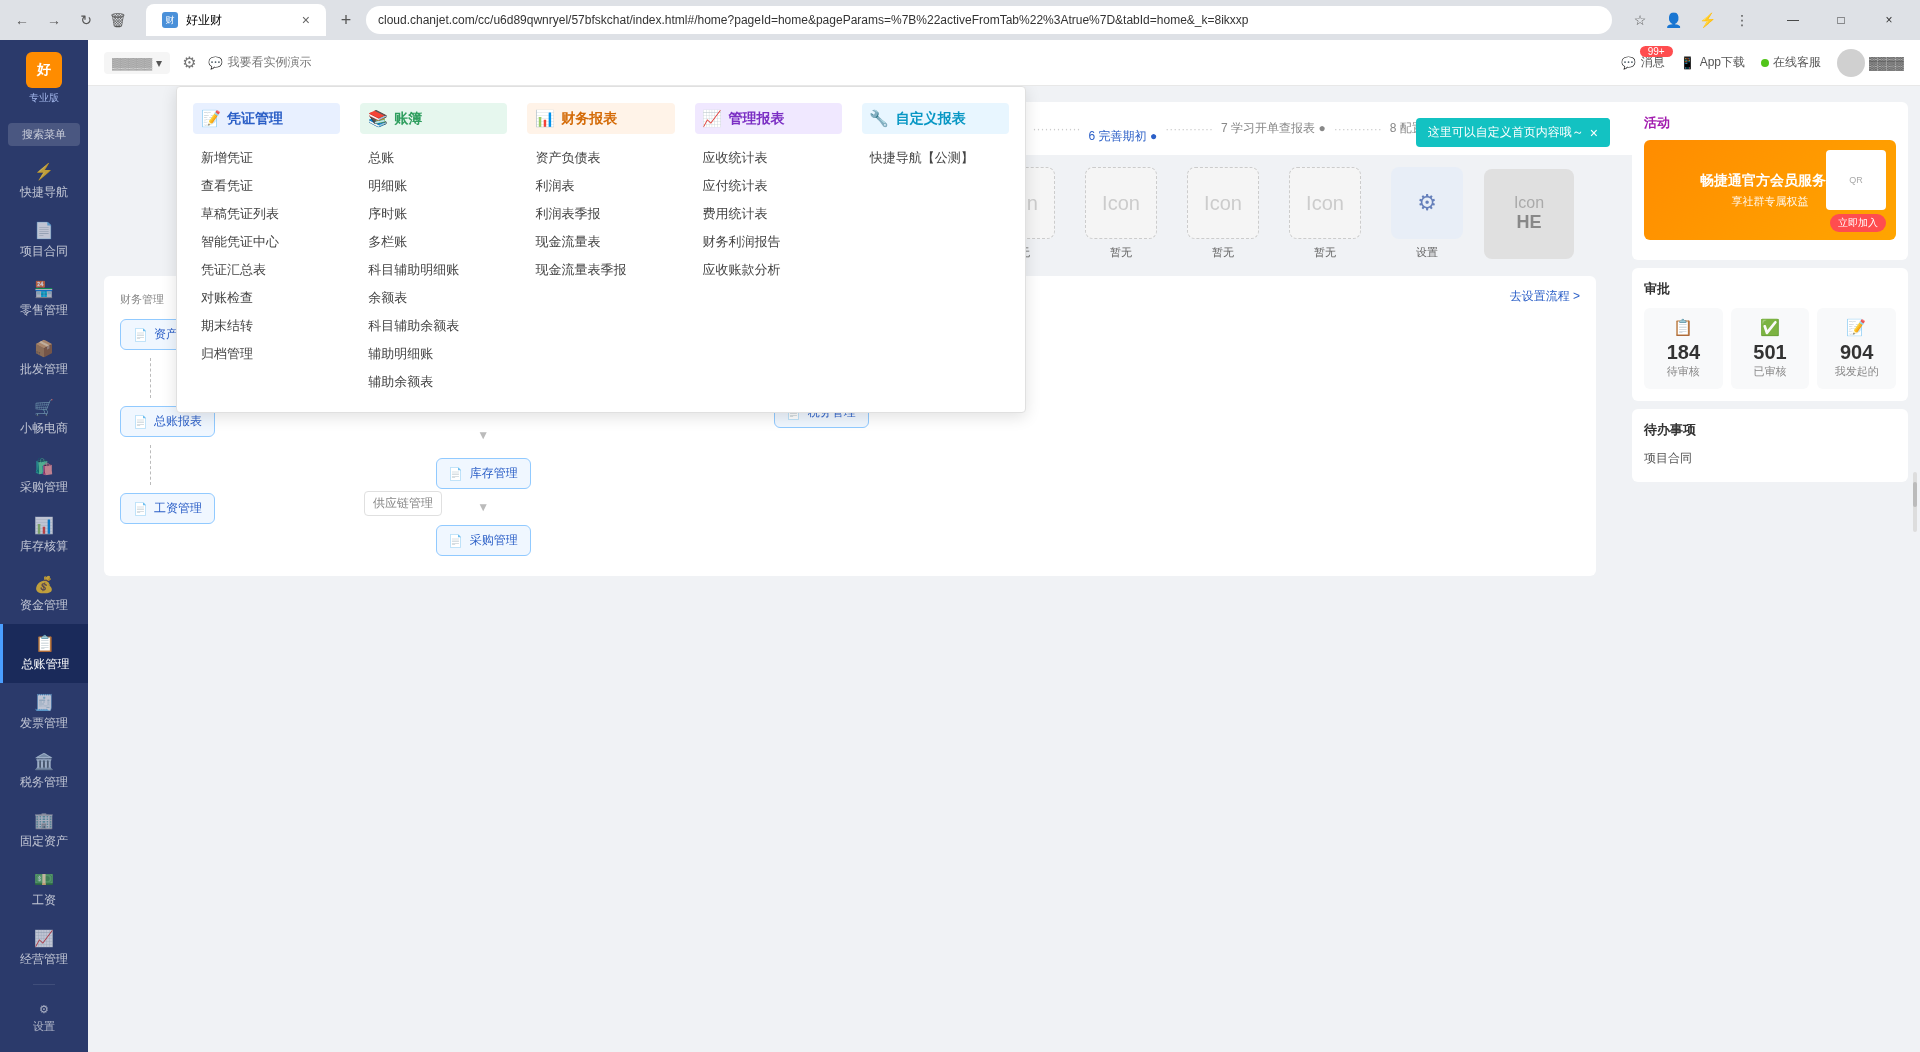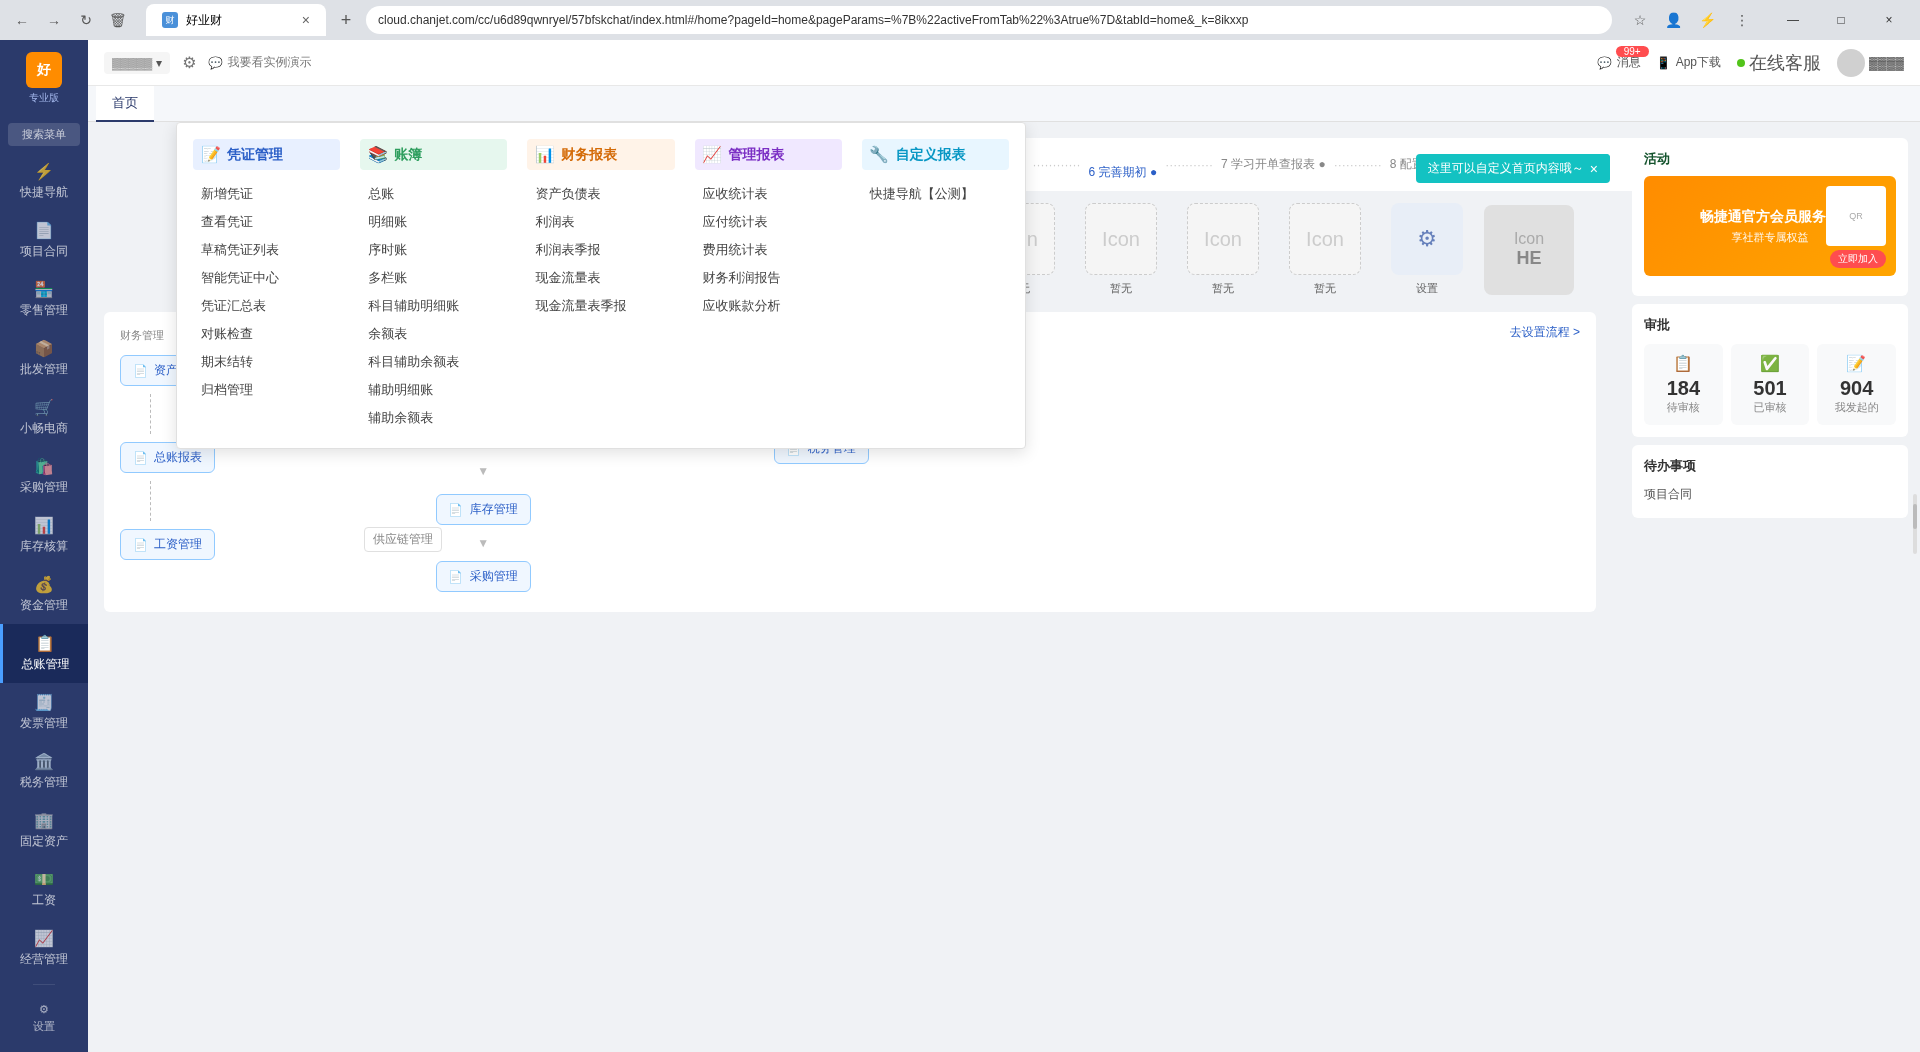--- a/index.html
+++ b/index.html
@@ -40,21 +40,21 @@
 
     
     .header { background: white; height: 46px; display: flex; align-items: center; padding: 0 16px; gap: 12px; border-bottom: 1px solid #e8e8e8; }
     .company-selector { display: flex; align-items: center; gap: 4px; background: #f5f5f5; border-radius: 4px; padding: 4px 8px; cursor: pointer; font-size: 12px; color: #555; }
     .header-settings { color: #777; cursor: pointer; font-size: 16px; }
     .header-demo { display: flex; align-items: center; gap: 4px; color: #777; font-size: 12px; cursor: pointer; }
     .header-right { margin-left: auto; display: flex; align-items: center; gap: 16px; }
     .header-msg { display: flex; align-items: center; gap: 4px; cursor: pointer; font-size: 12px; color: #555; position: relative; }
     .msg-badge { background: #ff4d4f; color: white; border-radius: 10px; padding: 0 8px; font-size: 10px; position: absolute; top: -8px; right: -8px; min-width: 18px; text-align: center; }
     .header-app { display: flex; align-items: center; gap: 4px; cursor: pointer; font-size: 12px; color: #555; }
-    .header-service { display: flex; align-items: center; gap: 4px; cursor: pointer; font-size: 18px; color: #555; }
+    .header-service { display: flex; align-items: center; gap: 4px; cursor: pointer; font-size: 12px; color: #555; }
     .header-service-dot { width: 8px; height: 8px; background: #52c41a; border-radius: 50%; }
     .header-user { display: flex; align-items: center; gap: 4px; cursor: pointer; }
     .user-avatar { width: 28px; height: 28px; background: #d0d0d0; border-radius: 50%; }
 
     
     .tab-bar { background: #f5f7fa; border-bottom: 1px solid #e0e0e0; display: flex; align-items: center; height: 36px; padding: 0 8px; }
     .page-tab { padding: 0 16px; height: 36px; display: flex; align-items: center; font-size: 13px; cursor: pointer; color: #555; border-bottom: 2px solid transparent; }
     .page-tab.active { color: #2b3a6b; border-bottom: 2px solid #2b3a6b; background: white; }
 
     
@@ -74,21 +74,21 @@
     .icon-box { width: 72px; height: 72px; border-radius: 8px; background: #f5f5f5; border: 1px dashed #ccc; display: flex; align-items: center; justify-content: center; }
     .icon-label { font-size: 11px; color: #666; text-align: center; }
     .icon-settings-box { width: 72px; height: 72px; border-radius: 8px; background: #e8eef7; display: flex; align-items: center; justify-content: center; }
     .workflow-box { border: 1px solid #91caff; border-radius: 6px; padding: 6px 12px; display: flex; align-items: center; gap: 6px; font-size: 12px; color: #2b5fc7; background: #f0f7ff; cursor: pointer; white-space: nowrap; }
 
     
     .right-sidebar { width: 300px; flex-shrink: 0; display: flex; flex-direction: column; gap: 8px; overflow-y: auto; padding: 16px 8px 16px 0; }
 
     
     .activity-card { background: white; border-radius: 6px; padding: 12px; }
-    .activity-card-title { font-size: 13px; font-weight: bold; color: #14532d; margin-bottom: 8px; }
+    .activity-card-title { font-size: 13px; font-weight: bold; color: #a21caf; margin-bottom: 8px; }
     .activity-banner { border-radius: 6px; overflow: hidden; height: 100px; background: linear-gradient(135deg, #ff8c00, #ffa500); display: flex; align-items: center; justify-content: center; margin-bottom: 8px; position: relative; }
     .activity-news { display: flex; flex-direction: column; gap: 6px; }
     .activity-news-item { display: flex; justify-content: space-between; align-items: center; font-size: 12px; }
     .news-dot { width: 6px; height: 6px; border-radius: 50%; background: #52c41a; margin-right: 6px; flex-shrink: 0; }
     .news-text { color: #333; flex: 1; }
     .news-date { color: #999; font-size: 11px; }
 
     
     .approval-card { background: white; border-radius: 6px; padding: 12px; }
     .approval-card-title { font-size: 13px; font-weight: bold; color: #333; margin-bottom: 10px; }
@@ -239,23 +239,20 @@
           <span class="header-service-dot"></span>
           <span>在线客服</span>
         </div>
         <div class="header-user">
           <div class="user-avatar"></div>
           <span style="font-size:12px;color:#555;">▓▓▓▓</span>
         </div>
       </div>
     </div>
 
-    <div class="tab-bar">
-      <div class="page-tab active">首页</div>
-    </div>
 
     <div class="content-area">
 
       <div class="dropdown-menu">
 
         <div class="menu-section">
           <div class="menu-section-header blue">
             <span class="menu-section-icon">📝</span>
             <span class="menu-section-title">凭证管理</span>
           </div>

